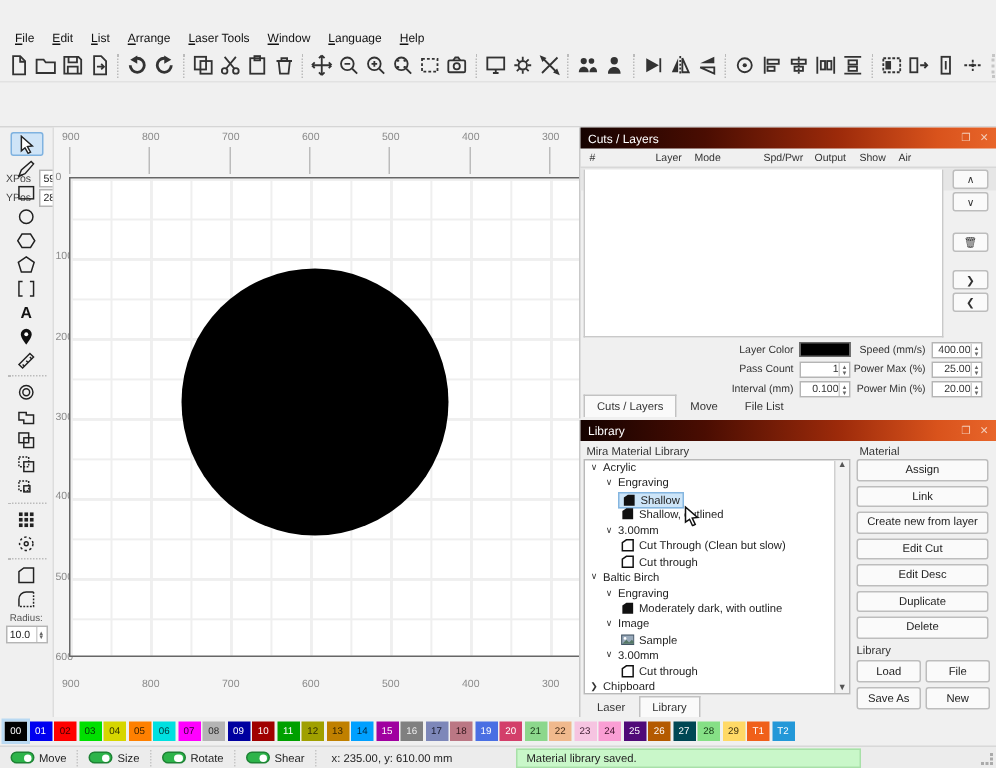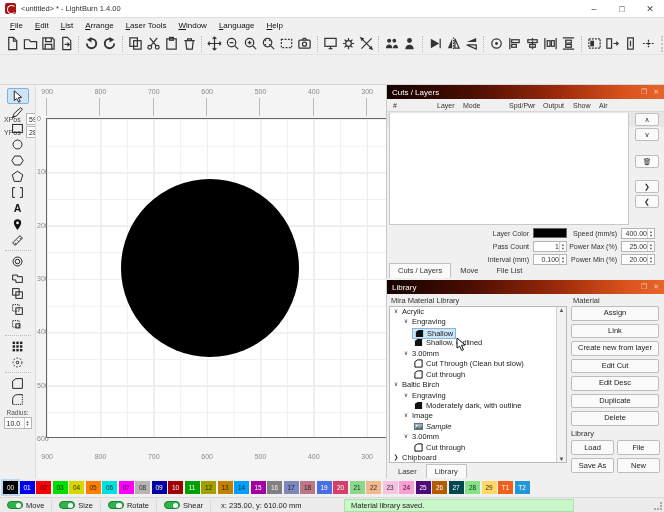--- a/index.html
+++ b/index.html
@@ -119,29 +119,20 @@
   .stgroup { display:flex; align-items:center; gap:3px; padding:0 7px; border-right:1px dotted #c5c5c5; height:11px;}
   #coords { padding:0 10px; }
   #status-msg { margin-left:auto; margin-right:90px; background:#c9f7c9; border:1px solid #a8e0a8; padding:1px 6px; width:230px; }
   #grip-dots { position:absolute; right:2px; bottom:2px; width:8px; height:8px; border-right:2px dotted #aaa; border-bottom:2px dotted #aaa;}
 </style>
 </head>
 <body>
 
 <div id="app">
 
-  <div id="titlebar">
-    <div id="logo"></div>
-    <span id="title-text">&lt;untitled&gt; * - LightBurn 1.4.00</span>
-    <div id="win-buttons">
-      <span class="winbtn">–</span>
-      <span class="winbtn">□</span>
-      <span class="winbtn">✕</span>
-    </div>
-  </div>
 
   <div id="menubar">
       <span class="menu-item">File</span>
       <span class="menu-item">Edit</span>
       <span class="menu-item">List</span>
       <span class="menu-item">Arrange</span>
       <span class="menu-item">Laser Tools</span>
       <span class="menu-item">Window</span>
       <span class="menu-item">Language</span>
       <span class="menu-item">Help</span>
@@ -858,21 +849,21 @@
               </svg></span>
             <span class="tree-label">Moderately dark, with outline</span>
           </span>
         </div>
         <div class="tree-item" style="padding-left:12px;">
            <span class="tree-caret">∨</span>
           <span class="sel-wrap">
             <span class="tree-label">Image</span>
           </span>
         </div>
-        <div class="tree-item" style="padding-left:22px;font-style:italic;">
+        <div class="tree-item" style="padding-left:22px;">
            <span class="sel-wrap">
             <span class="tree-ico"><svg viewBox="0 0 10 10">
                 <rect x="0.5" y="1.5" width="9" height="7" fill="#9ab" stroke="#456" stroke-width="0.8"></rect>
                 <circle cx="3" cy="4" r="1" fill="#fff"></circle>
                 <path d="M1 8l3-3 2 2 2-2 1.5 1.5V8z" fill="#576"></path>
               </svg></span>
             <span class="tree-label">Sample</span>
           </span>
         </div>
         <div class="tree-item" style="padding-left:12px;">

